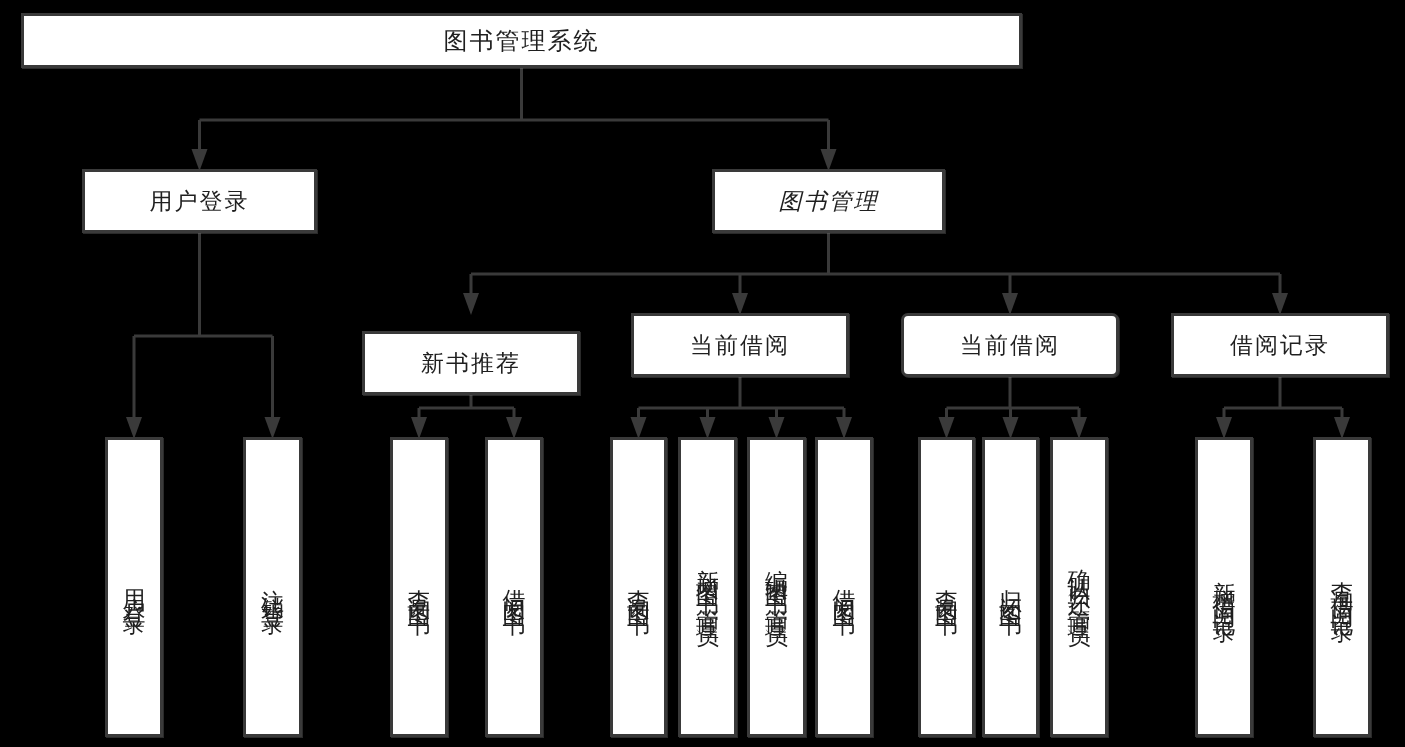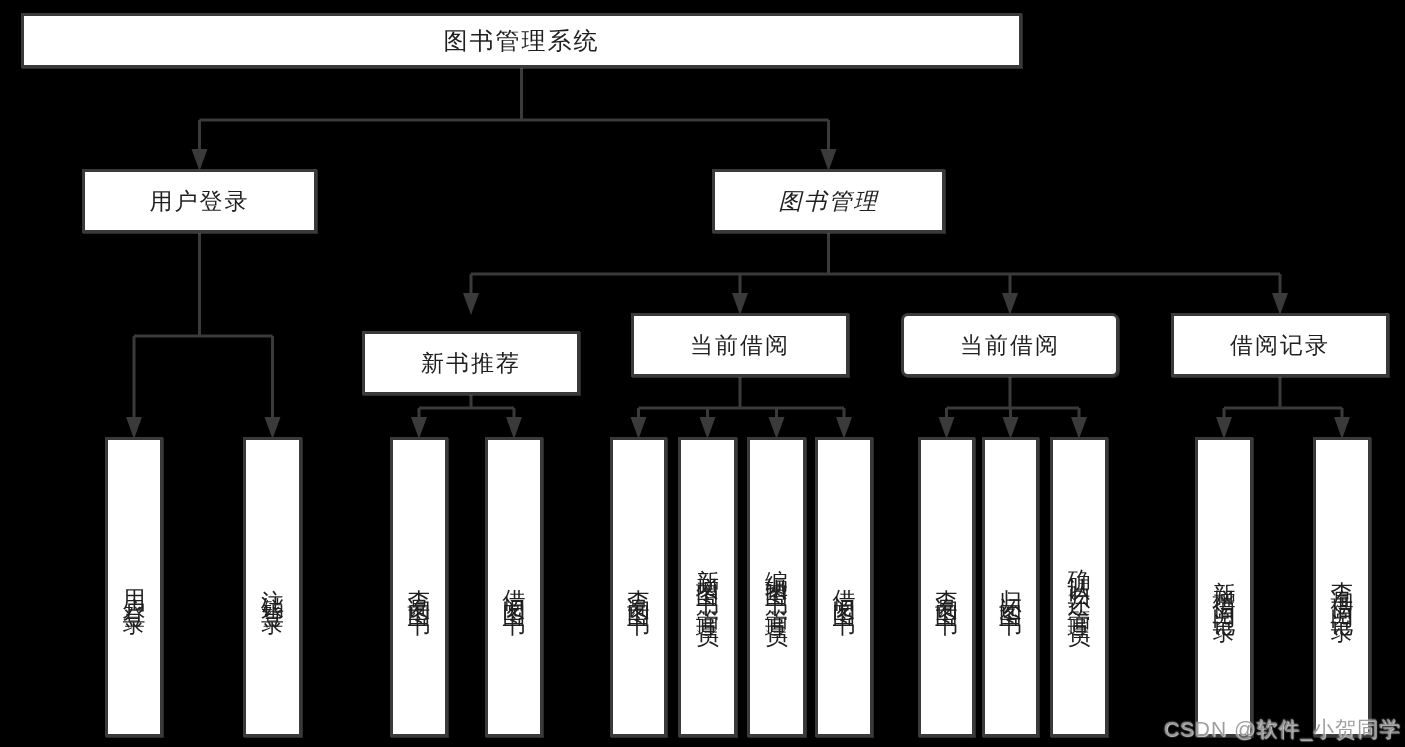--- a/index.html
+++ b/index.html
@@ -171,14 +171,13 @@
       <div class="node v" style="left: 1050px; top: 437px; width: 58px; height: 300px; border-color: rgb(58, 58, 58); color: rgb(31, 31, 31);">
         <span class="label">确认归还（管理员）</span>
       </div>
       <div class="node v" style="left: 1195px; top: 437px; width: 58px; height: 300px; border-color: rgb(58, 58, 58); color: rgb(31, 31, 31);">
         <span class="label">新增借阅记录</span>
       </div>
       <div class="node v" style="left: 1313px; top: 437px; width: 58px; height: 300px; border-color: rgb(58, 58, 58); color: rgb(31, 31, 31);">
         <span class="label">查询借阅记录</span>
       </div>
     </div>
-  <div class="watermark">CSDN @软件_小贺同学</div>
 </div>
 
 </body></html>

